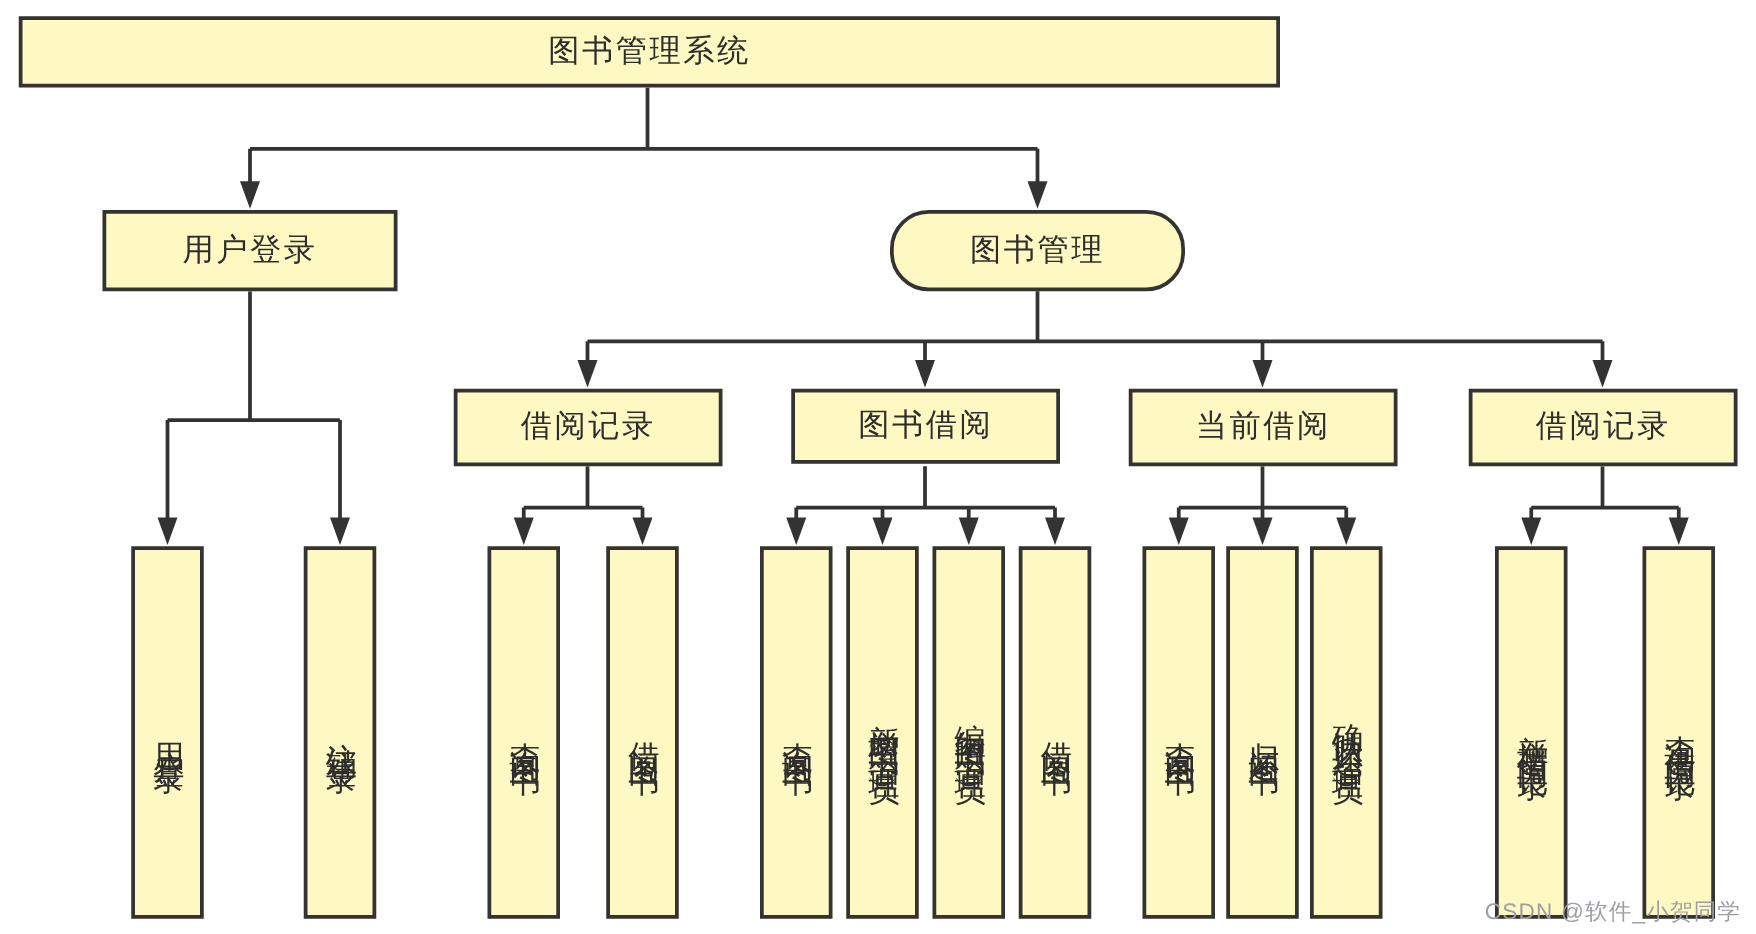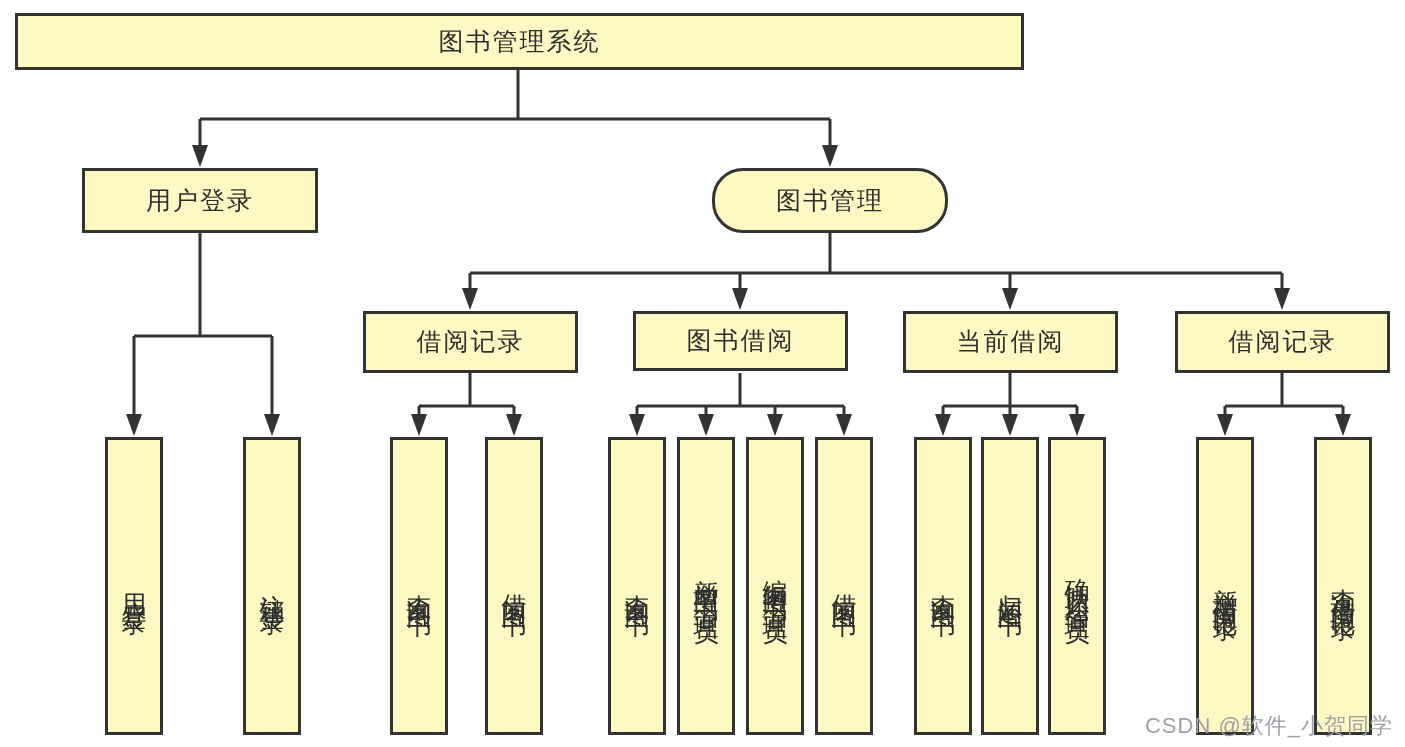--- a/index.html
+++ b/index.html
@@ -40,21 +40,21 @@
     writing-mode: vertical-rl;
     text-orientation: mixed;
     letter-spacing: 6px;
     line-height: 1;
     padding: 6px 0;
   }
   .watermark {
     position: absolute;
     right: 12px;
     bottom: 6px;
-    font-size: 22px;
+    font-size: 18px;
     color: #9e9ea6;
     letter-spacing: 1px;
     z-index: 3;
     white-space: nowrap;
   }
 </style>
 </head>
 <body>
 
 <div class="canvas">

